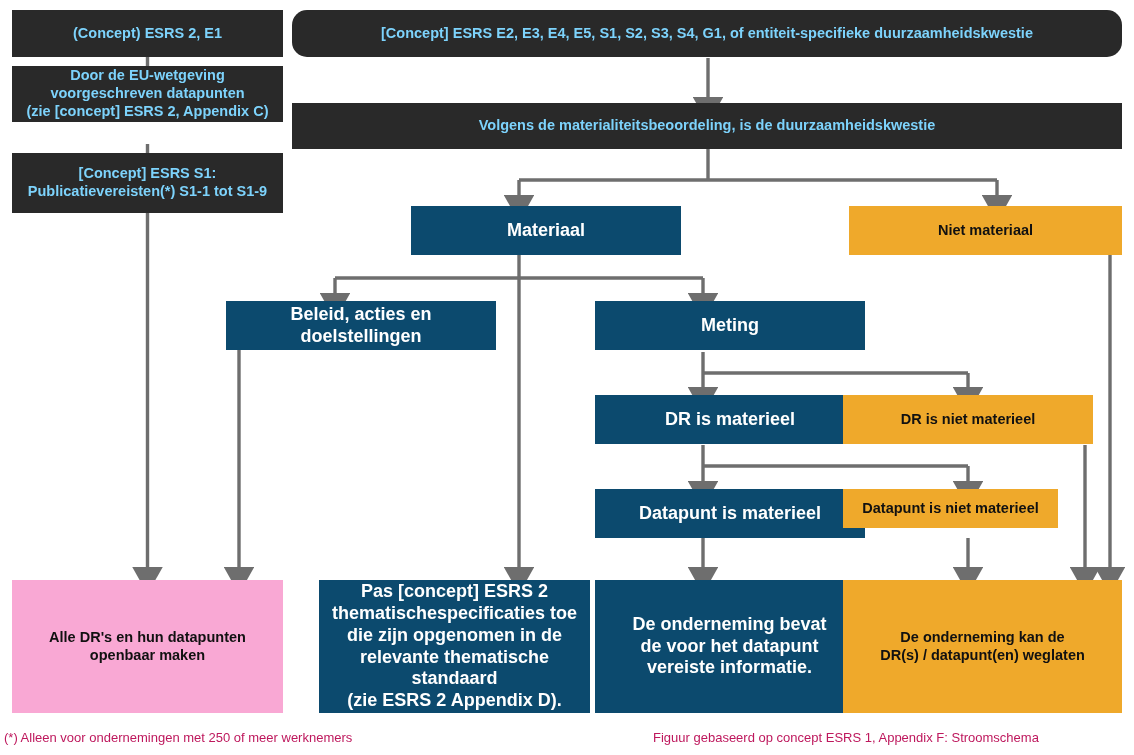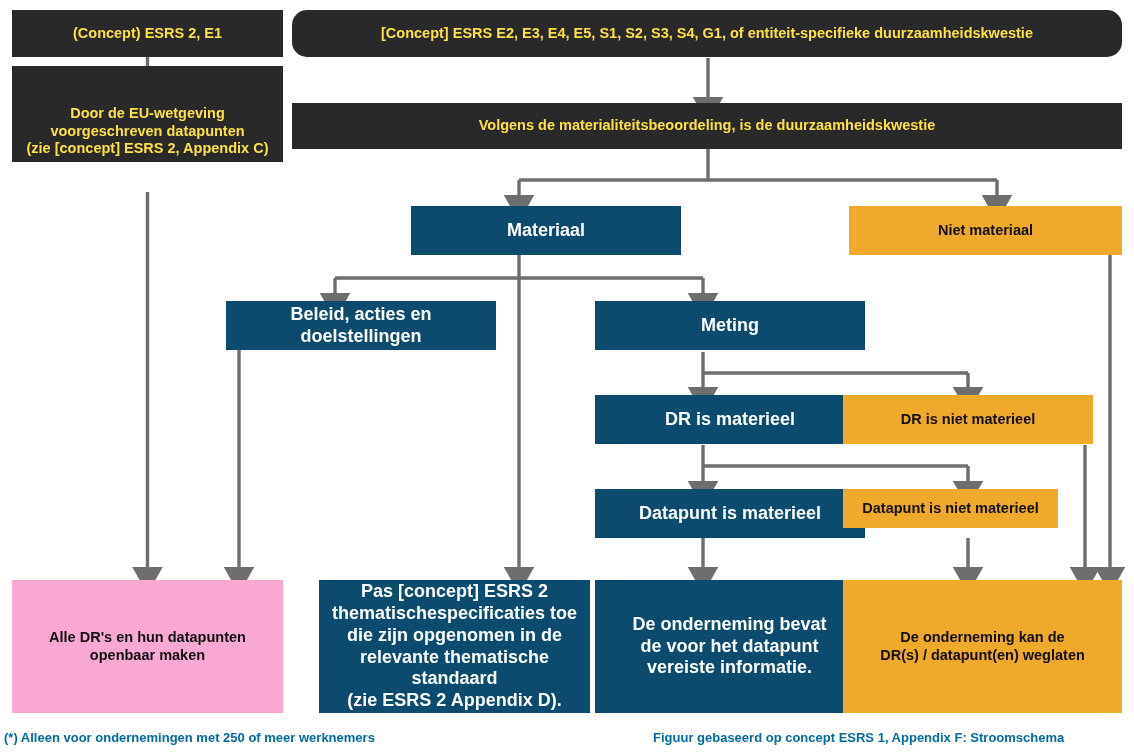--- a/index.html
+++ b/index.html
@@ -16,34 +16,34 @@
     position: absolute;
     display: flex;
     align-items: center;
     justify-content: center;
     text-align: center;
     font-weight: bold;
     line-height: 1.22;
     padding: 4px 8px;
     z-index: 3;
   }
-  .dark   { background: #292929; color: #fde047; font-size: 14.5px; }
+  .dark   { background: #292929; color: #7dd3fc; font-size: 14.5px; }
   .rust   { background: #0c4a6e; color: #ffffff; font-size: 18px; margin-left: 27px; }
   .amber  { background: #efa92b; color: #111111; font-size: 14.5px; }
   .orange { background: #f9a8d4; color: #111111; font-size: 14.5px; }
 
   
   #wires { position: absolute; left: 0; top: 0; width: 1134px; height: 755px; z-index: 1; }
 
   
   .footnote {
     position: absolute;
     font-size: 13px;
-    font-weight: bold;
-    color: #0369a1;
+    font-weight: normal;
+    color: #be185d;
     white-space: nowrap;
   }
 </style>
 </head>
 <body>
 
 <div id="canvas">
 
   <svg id="wires" viewBox="0 0 1134 755" width="1134" height="755" xmlns="http://www.w3.org/2000/svg">
     <defs>
@@ -89,26 +89,30 @@
       <line x1="1085" y1="445" x2="1085" y2="572" marker-end="url(#ah)"></line>
 
       <line x1="1110" y1="255" x2="1110" y2="572" marker-end="url(#ah)"></line>
     </g>
   </svg>
 
   <div class="box dark" style="left:12px; top:10px; width:271px; height:47px;">
     <span style="white-space:pre-line;">(Concept) ESRS 2, E1</span>
   </div>
 
-  <div class="box dark" style="left:12px; top:66px; width:271px; height:96px;align-items:flex-end;">
+  <div class="box dark" style="left:12px; top:66px; width:271px; height:56px;">
     <span style="white-space:pre-line;">Door de EU-wetgeving
 voorgeschreven datapunten
 (zie [concept] ESRS 2, Appendix C)</span>
   </div>
 
+  <div class="box dark" style="left:12px; top:153px; width:271px; height:60px;">
+    <span style="white-space:pre-line;">[Concept] ESRS S1:
+Publicatievereisten(*) S1-1 tot S1-9</span>
+  </div>
 
   <div class="box dark" style="left:292px; top:10px; width:830px; height:47px;border-radius:15px;">
     <span style="white-space:pre-line;">[Concept] ESRS E2, E3, E4, E5, S1, S2, S3, S4, G1, of entiteit-specifieke duurzaamheidskwestie</span>
   </div>
 
   <div class="box dark" style="left:292px; top:103px; width:830px; height:46px;">
     <span style="white-space:pre-line;">Volgens de materialiteitsbeoordeling, is de duurzaamheidskwestie</span>
   </div>
 
   <div class="box rust" style="left:384px; top:206px; width:270px; height:49px;">

